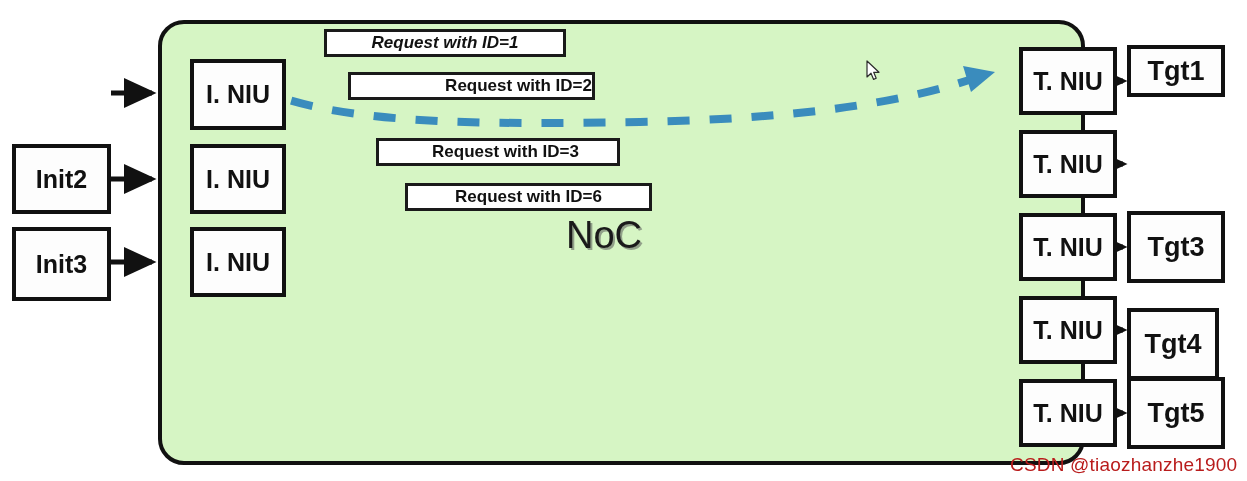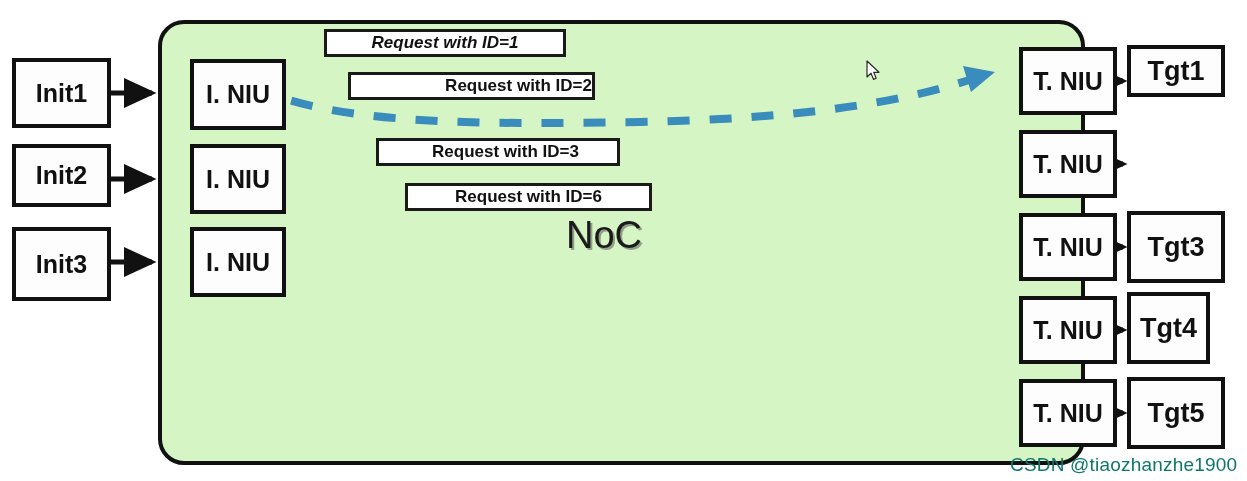--- a/index.html
+++ b/index.html
@@ -84,21 +84,21 @@
     height: 481px;
     pointer-events: none;
   }
 
   
   .watermark {
     position: absolute;
     left: 1010px;
     top: 454px;
     font-size: 19px;
-    color: #0f766e;
+    color: #b91c1c;
     font-family: "Liberation Sans", sans-serif;
     white-space: nowrap;
     letter-spacing: 0.2px;
   }
 
   
   .cursor {
     position: absolute;
     left: 866px;
     top: 60px;
@@ -129,24 +129,21 @@
     <line x1="1085" y1="247" x2="1123" y2="247" stroke="#111111" stroke-width="5" marker-end="url(#ah)"></line>
     <line x1="1085" y1="330" x2="1123" y2="330" stroke="#111111" stroke-width="5" marker-end="url(#ah)"></line>
     <line x1="1085" y1="413" x2="1123" y2="413" stroke="#111111" stroke-width="5" marker-end="url(#ah)"></line>
   </svg>
 
   <svg class="arrow-svg" viewBox="0 0 1247 481" xmlns="http://www.w3.org/2000/svg">
     <path d="M252,86 C330,124 470,125 640,122 C790,119 900,104 975,78" fill="none" stroke="#3a8cbd" stroke-width="8" stroke-dasharray="22 20" stroke-linecap="butt"></path>
     <path d="M971,92 L995,72 L963,66 z" fill="#3a8cbd"></path>
   </svg>
 
-  <div class="box init" style="left:12px; top:58px; width:99px; height:70px;">
-    <span>Init1</span>
-  </div>
-  <div class="box init" style="left:12px; top:144px; width:99px; height:63px;">
+  <div class="box init" style="left:12px; top:144px; width:99px; height:70px;">
     <span>Init2</span>
   </div>
   <div class="box init" style="left:12px; top:227px; width:99px; height:74px;">
     <span>Init3</span>
   </div>
 
   <div class="box niu" style="left:157px; top:59px; width:96px; height:71px;">
     <span>I. NIU</span>
   </div>
   <div class="box niu" style="left:157px; top:144px; width:96px; height:70px;">
@@ -171,21 +168,21 @@
   <div class="box niu" style="left:986px; top:379px; width:98px; height:68px;">
     <span>T. NIU</span>
   </div>
 
   <div class="box tgt" style="left:1127px; top:45px; width:98px; height:52px;">
     <span>Tgt1</span>
   </div>
   <div class="box tgt" style="left:1127px; top:211px; width:98px; height:72px;">
     <span>Tgt3</span>
   </div>
-  <div class="box tgt" style="left:1127px; top:292px; width:83px; height:72px;">
+  <div class="box tgt" style="left:1127px; top:308px; width:92px; height:72px;">
     <span>Tgt4</span>
   </div>
   <div class="box tgt" style="left:1127px; top:377px; width:98px; height:72px;">
     <span>Tgt5</span>
   </div>
 
   <div class="noc-label">NoC</div>
 
   <div class="req-label" style="left:324px; top:29px; width:242px; height:28px;font-style:italic;">
     <span>Request with ID=1</span>

